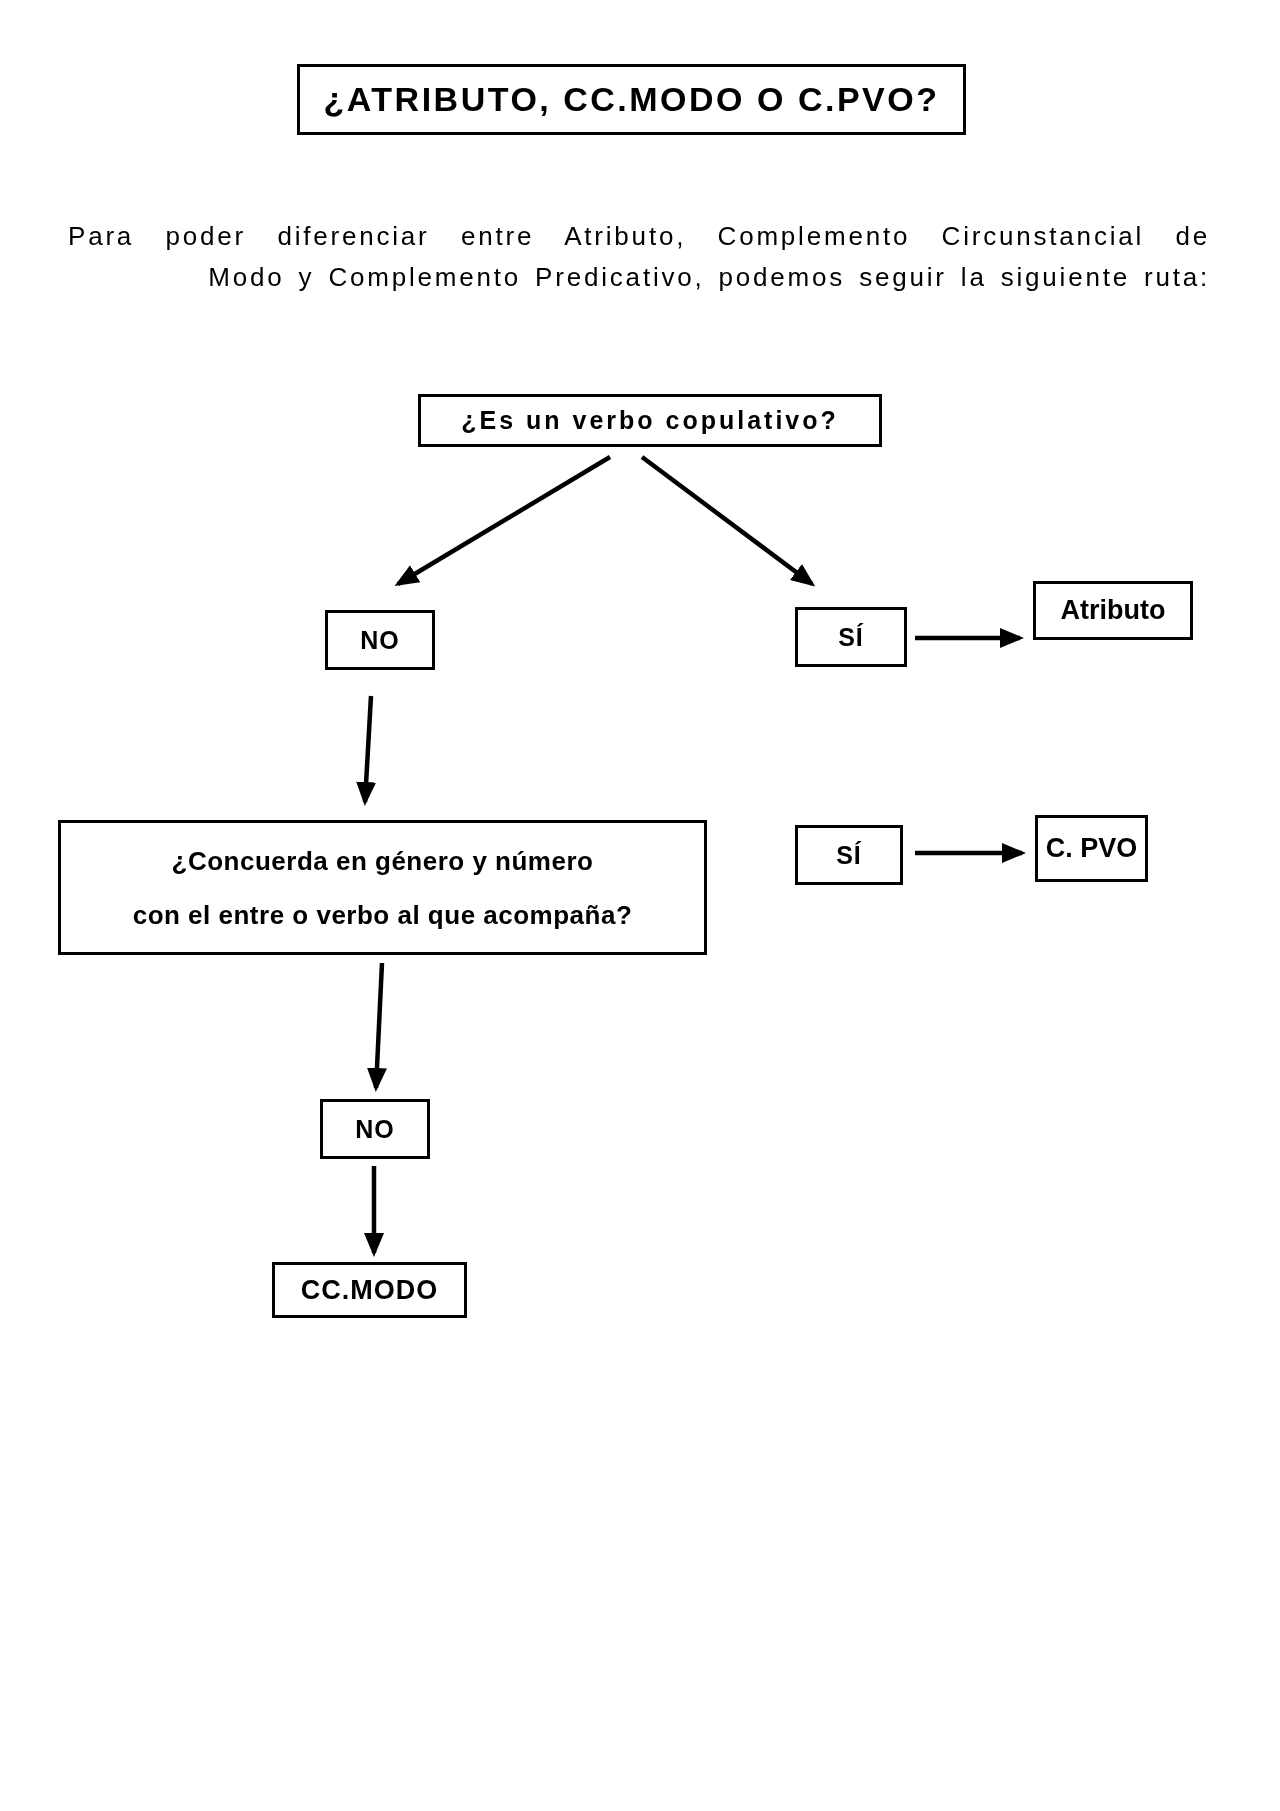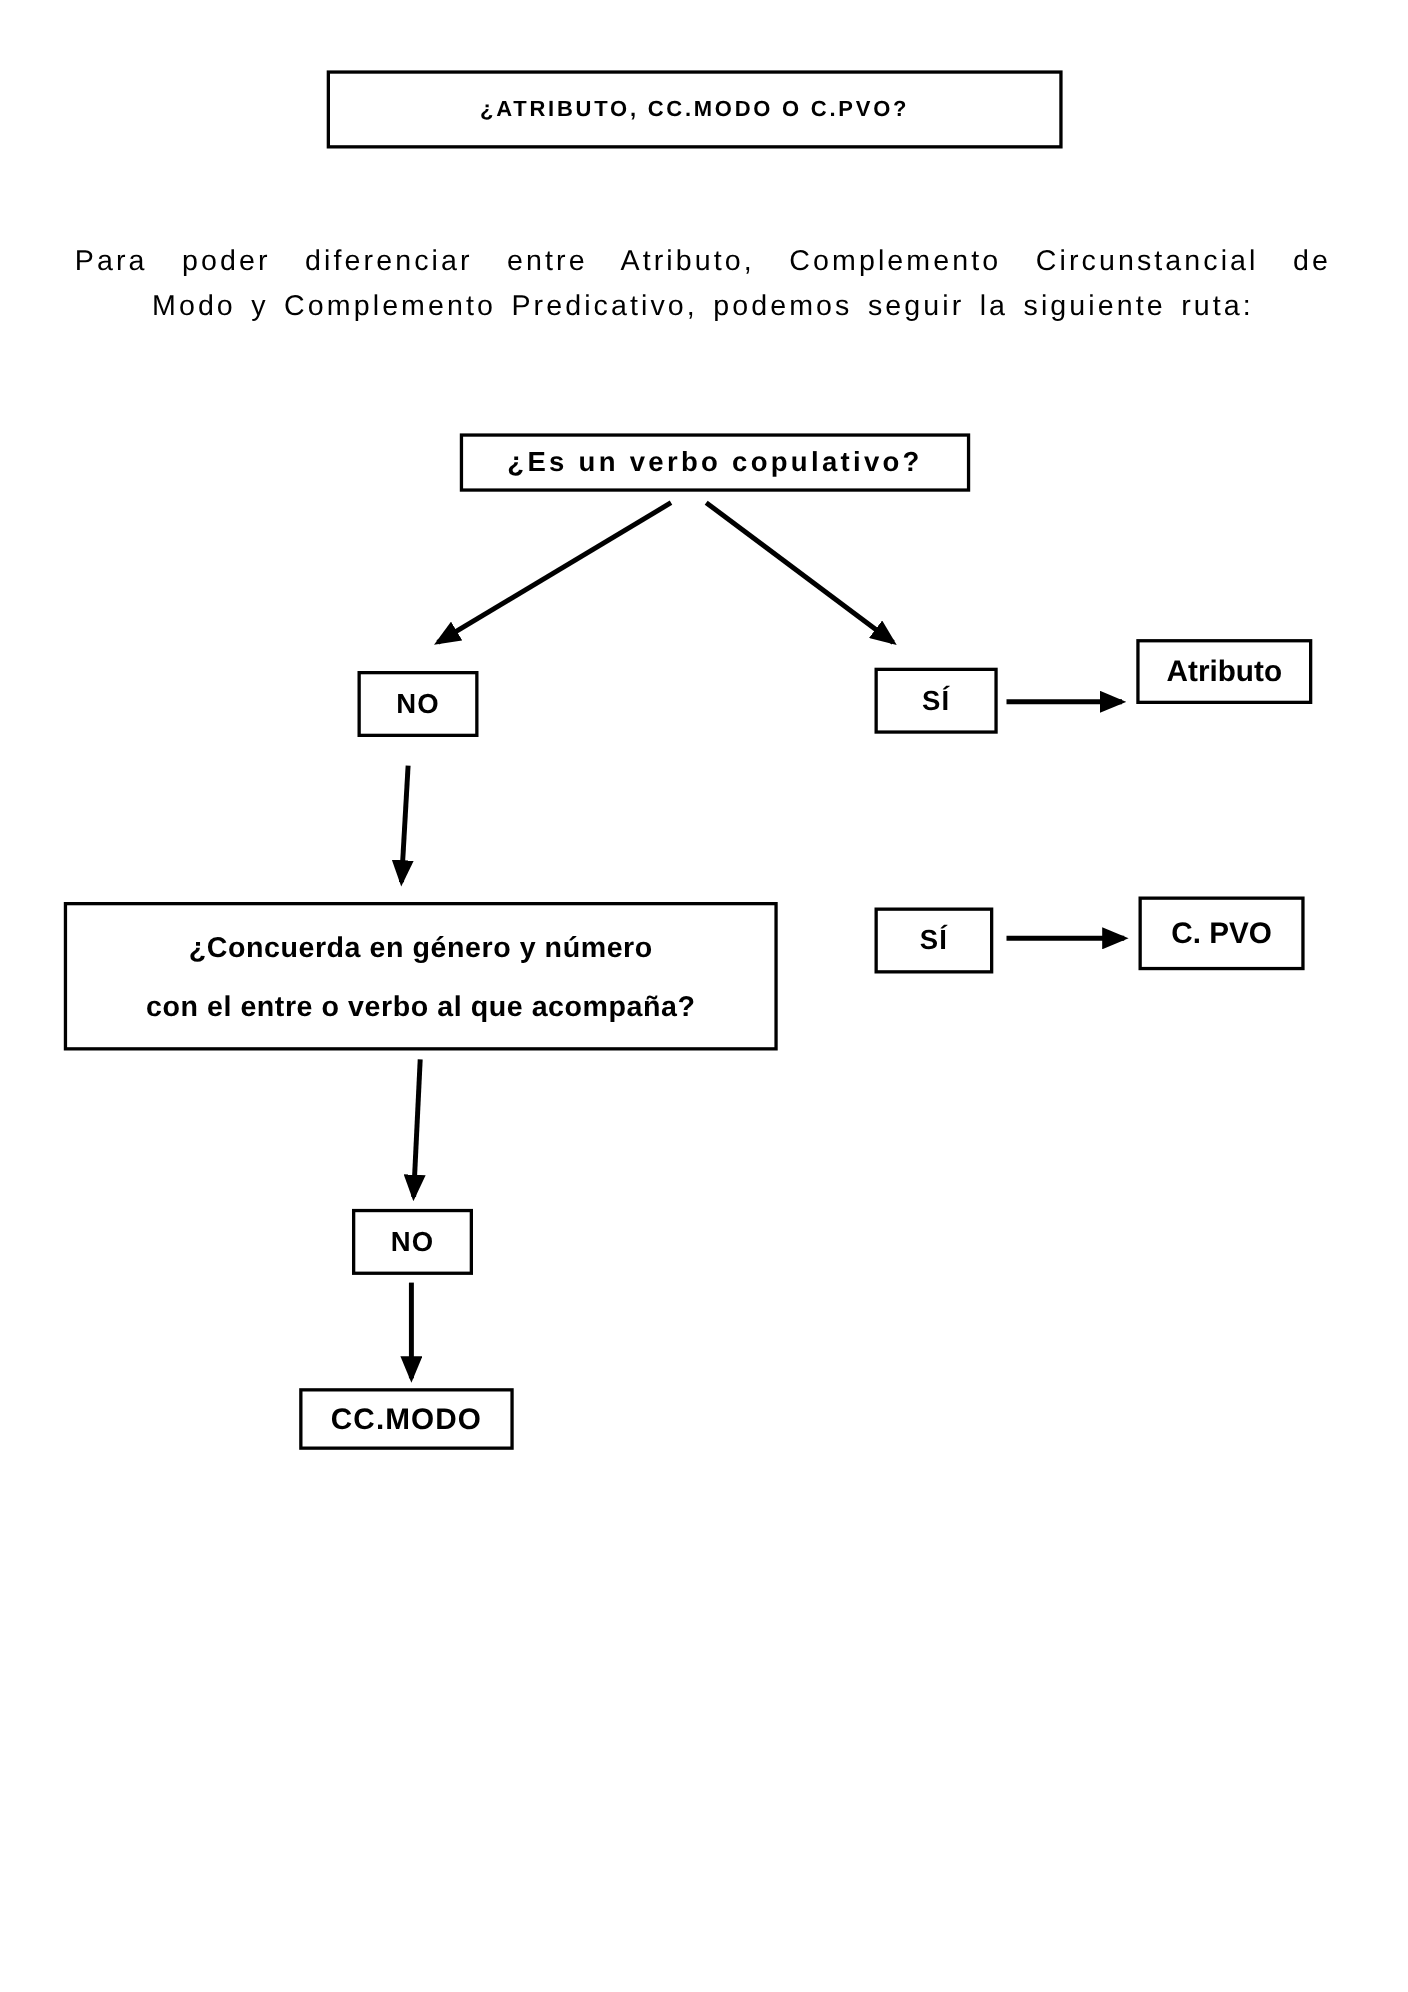--- a/index.html
+++ b/index.html
@@ -22,21 +22,21 @@
     top: 64px;
     width: 669px;
     height: 71px;
     border: 3px solid #000;
     box-sizing: border-box;
     display: flex;
     align-items: center;
     justify-content: center;
   }
   .title-box span {
-    font-size: 20px;
+    font-size: 34px;
     font-weight: bold;
     letter-spacing: 2.5px;
     white-space: nowrap;
   }
   .intro {
     position: absolute;
     left: 68px;
     top: 216px;
     width: 1142px;
     font-size: 26px;
@@ -44,21 +44,21 @@
     word-spacing: 4px;
     line-height: 41px;
   }
   .intro .l1 {
     display: block;
     text-align: justify;
     text-align-last: justify;
   }
   .intro .l2 {
     display: block;
-    text-align: center;
+    text-align: right;
   }
   .node {
     position: absolute;
     border: 3px solid #000;
     box-sizing: border-box;
     background: #ffffff;
     display: flex;
     align-items: center;
     justify-content: center;
     font-weight: bold;
@@ -76,21 +76,21 @@
   .q2 {
     left: 58px; top: 820px; width: 649px; height: 135px;
     flex-direction: column;
     justify-content: center;
     row-gap: 24px;
     font-size: 26px;
     letter-spacing: 0.5px;
   }
   .q2 span { display: block; line-height: 30px; white-space: nowrap; }
   .si2  { left: 795px; top: 825px; width: 108px; height: 60px; letter-spacing: 1px; }
-  .cpvo { left: 1035px; top: 815px; width: 151px; height: 67px; font-size: 27px; }
+  .cpvo { left: 1035px; top: 815px; width: 113px; height: 67px; font-size: 27px; }
   .no3  { left: 320px; top: 1099px; width: 110px; height: 60px; letter-spacing: 1px; }
   .ccm  { left: 272px; top: 1262px; width: 195px; height: 56px; font-size: 27px; letter-spacing: 1px; }
   svg.arrows {
     position: absolute;
     left: 0;
     top: 0;
     pointer-events: none;
   }
 </style>
 </head>

